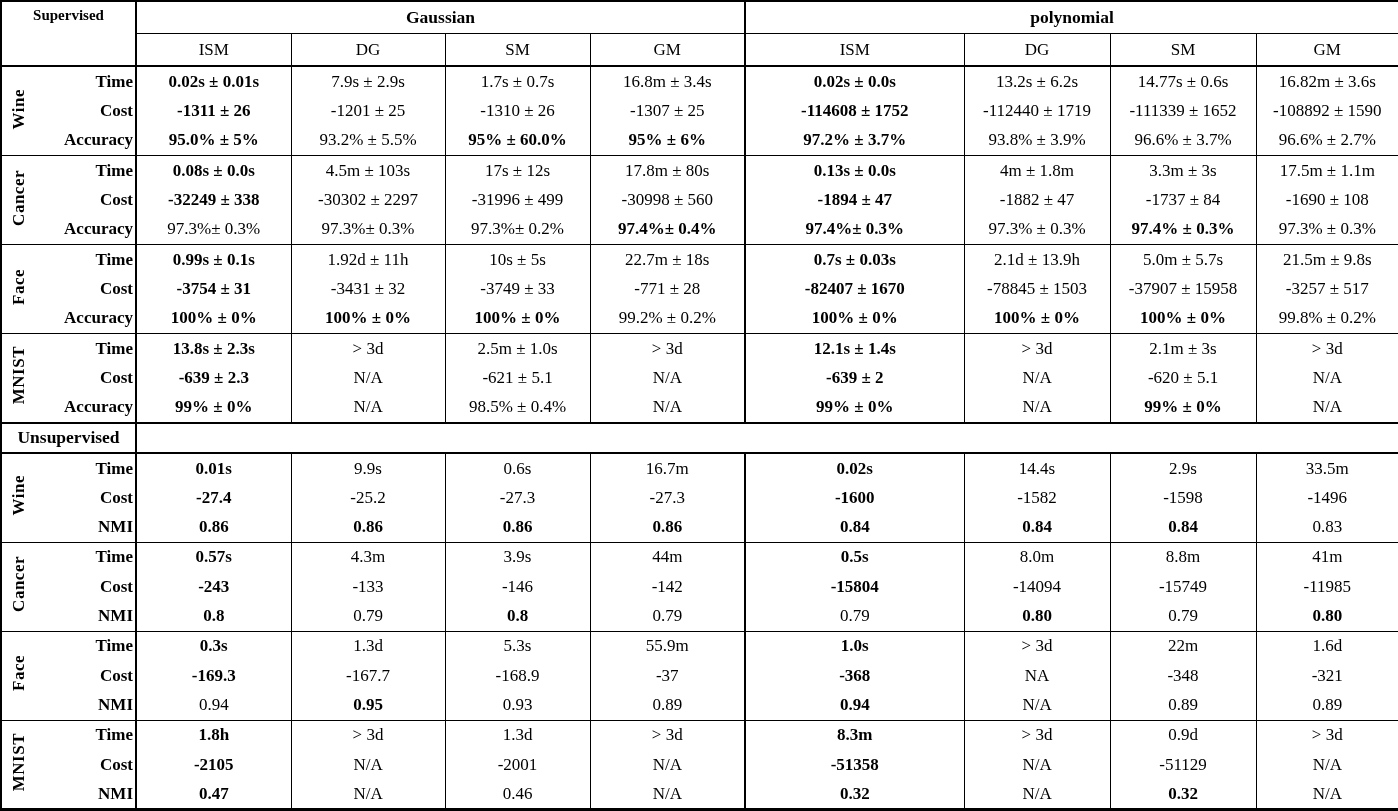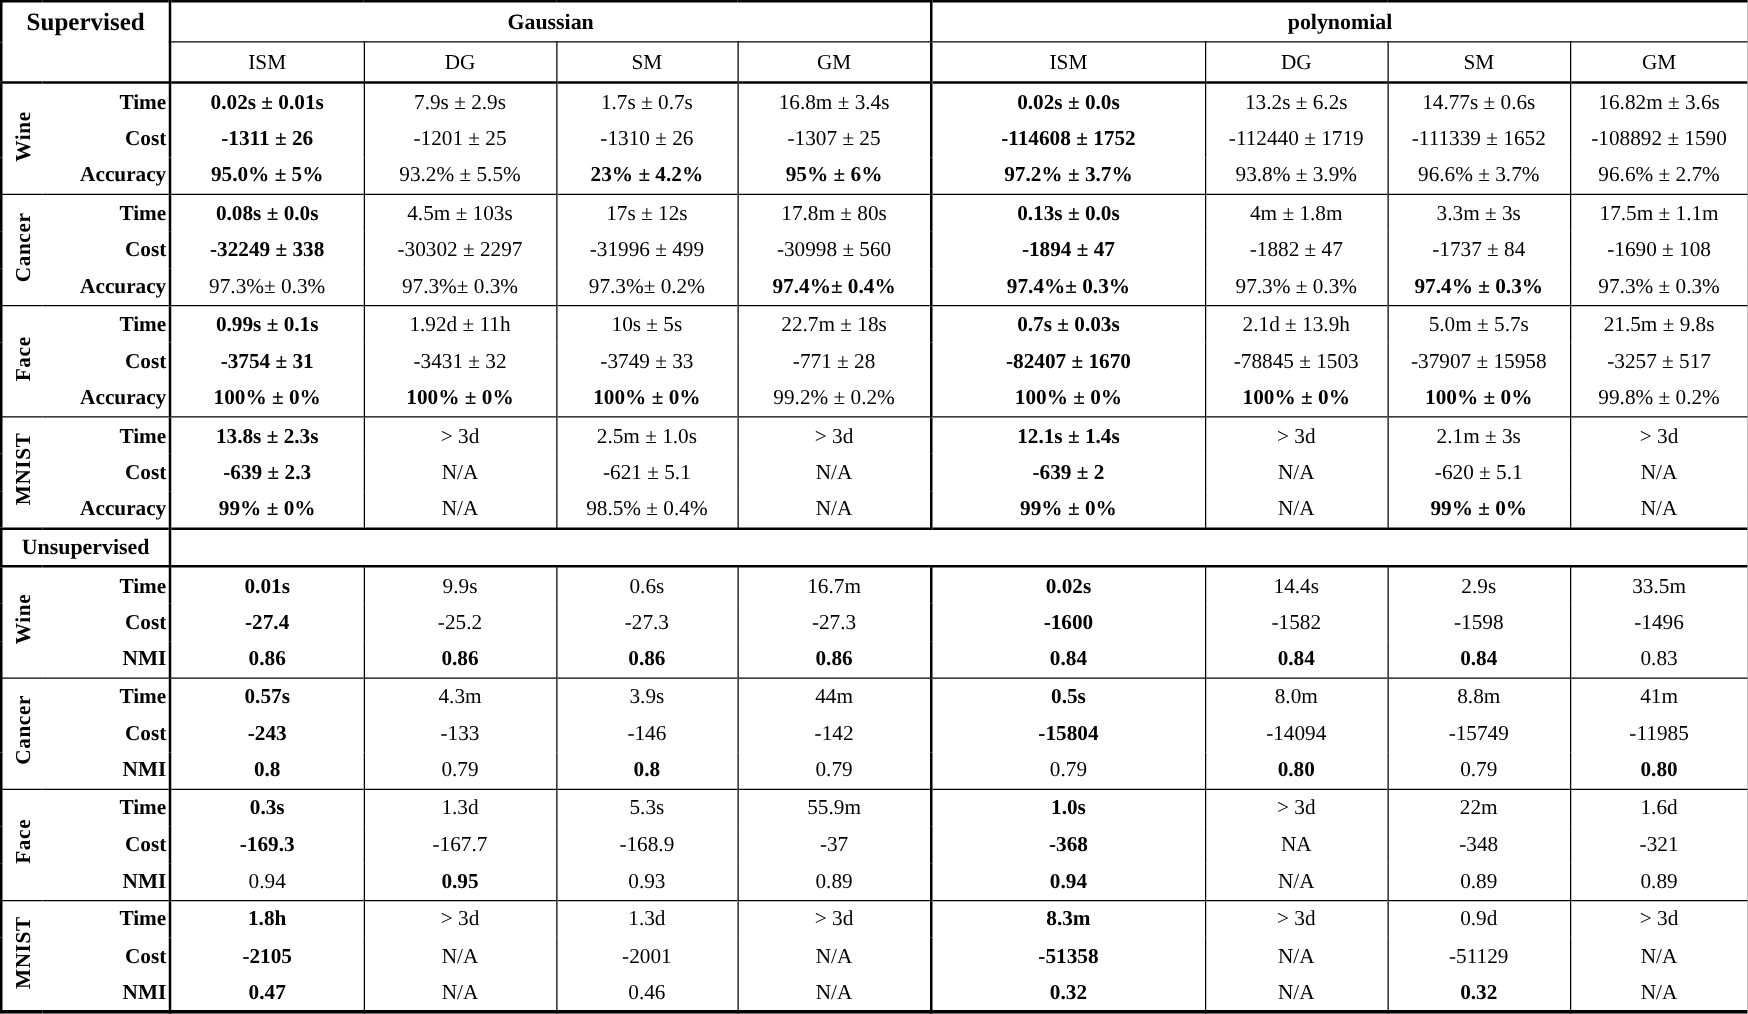--- a/index.html
+++ b/index.html
@@ -14,21 +14,21 @@
   td {
     border:solid #000; border-width:0 1px;
     text-align:center; vertical-align:middle;
     padding:0 2px; overflow:hidden; white-space:nowrap;
   }
   .hrow1 { height:32px; }
   .hrow2 { height:32px;padding-left:14px; }
   .hrow1 .kernel { font-weight:bold; border-bottom-width:1px; font-size:17.5px;margin-left:47px; }
   .hrow2 td { border-bottom-width:2px; }
   .sup-cell {
-    font-weight:bold; font-size:20px;
+    font-weight:bold; font-size:15px;
     vertical-align:top; padding-top:5px;
     border-right-width:2px; border-bottom-width:2px;
   }
   .thickL { border-left-width:2px; }
   tr.data { height:29px; }
   .gtop { border-top-width:1px; }
   .ds-cell { border-right-width:0; }
   .metric-cell { border-left-width:0; font-weight:bold;text-align:right; }
   .bold { font-weight:bold; }
   .vert {
@@ -94,21 +94,21 @@
         <td class="num">-1307 ± 25</td>
         <td class="num thickL bold">-114608 ± 1752</td>
         <td class="num">-112440 ± 1719</td>
         <td class="num">-111339 ± 1652</td>
         <td class="num">-108892 ± 1590</td>
       </tr>
       <tr class="data">
         <td class="metric-cell">Accuracy</td>
         <td class="num thickL bold">95.0% ± 5%</td>
         <td class="num">93.2% ± 5.5%</td>
-        <td class="num bold">23% ± 4.2%</td>
+        <td class="num bold">95% ± 60.0%</td>
         <td class="num bold">95% ± 6%</td>
         <td class="num thickL bold">97.2% ± 3.7%</td>
         <td class="num">93.8% ± 3.9%</td>
         <td class="num">96.6% ± 3.7%</td>
         <td class="num">96.6% ± 2.7%</td>
       </tr>
       <tr class="data">
         <td class="ds-cell gtop" rowspan="3"><span class="vert">Cancer</span></td>
         <td class="metric-cell gtop">Time</td>
         <td class="num thickL bold gtop">0.08s ± 0.0s</td>

